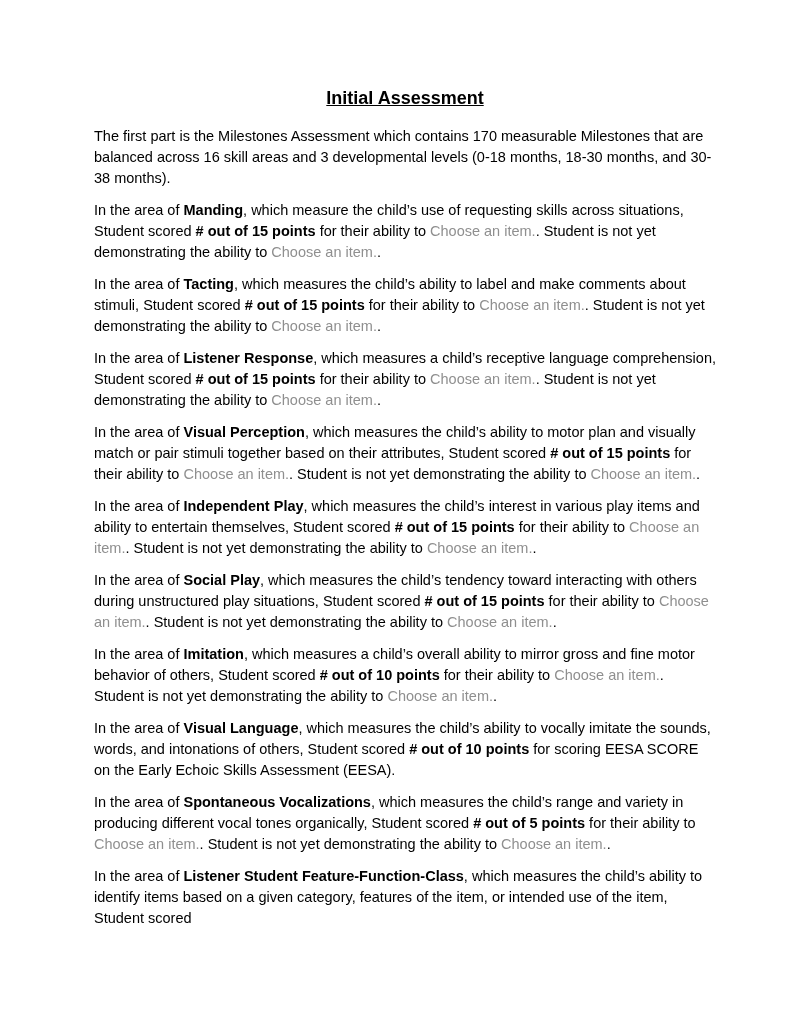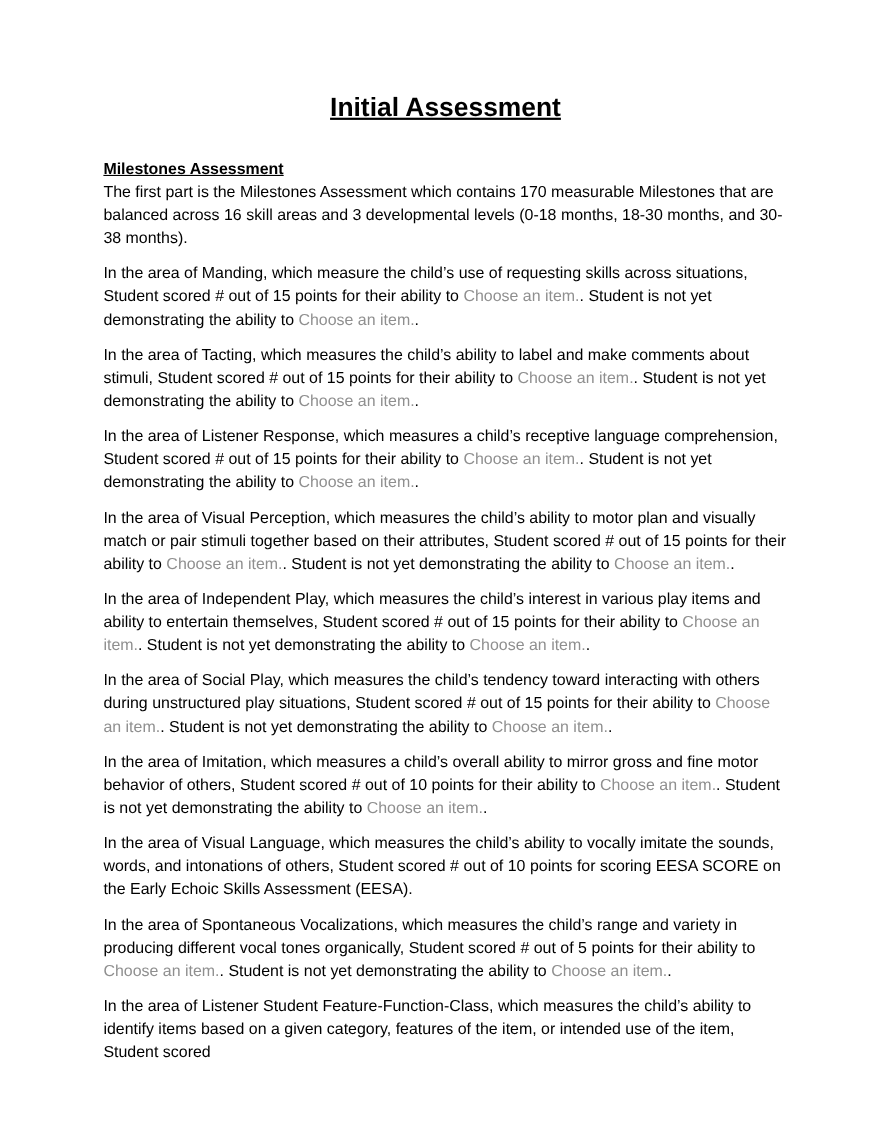--- a/index.html
+++ b/index.html
@@ -11,48 +11,47 @@
     margin: 0 auto;
     background: #ffffff;
     font-family: "Liberation Sans", sans-serif;
     font-size: 14.5px;
     line-height: 21px;
     color: #000000;
     padding: 86px 78px 36px 94px;
     overflow: hidden;
   }
   .doc-title {
-    font-size: 24px;
+    font-size: 18px;
     line-height: 24px;
     font-weight: bold;
     text-decoration: underline;
     text-align: center;
     margin: 0 0 16px 0;
   }
   .section-heading {
     font-size: 14.5px;
     font-weight: bold;
     text-decoration: underline;
     margin: 0;
   }
   .section-heading.milestones { margin-top: 34px; }
   .para { margin: 0 0 11px 0; }
-  .bold { font-weight: normal; }
+  .bold { font-weight: bold; }
   .placeholder { color: var(--placeholder-color, #8f8f8f); cursor: default; }
 </style>
 </head>
 <body>
 
 <div class="page">
 
   <h1 class="doc-title">Initial Assessment</h1>
 
 
 
-  <h2 class="section-heading milestones">Milestones Assessment</h2>
 
   <p class="para">The first part is the Milestones Assessment which contains 170 measurable Milestones that are balanced across 16 skill areas and 3 developmental levels (0-18 months, 18-30 months, and 30-38 months).</p>
 
   <div>
       <p class="para"><span>In the area of </span><span class="bold">Manding</span><span>, which measure the child’s use of requesting skills across situations, Student scored </span><span class="bold"># out of 15 points</span><span> for their ability to </span><span class="placeholder">Choose an item.</span><span>. Student is not yet demonstrating the ability to </span><span class="placeholder">Choose an item.</span><span>.</span></p>
       <p class="para"><span>In the area of </span><span class="bold">Tacting</span><span>, which measures the child’s ability to label and make comments about stimuli, Student scored </span><span class="bold"># out of 15 points</span><span> for their ability to </span><span class="placeholder">Choose an item.</span><span>. Student is not yet demonstrating the ability to </span><span class="placeholder">Choose an item.</span><span>.</span></p>
       <p class="para"><span>In the area of </span><span class="bold">Listener Response</span><span>, which measures a child’s receptive language comprehension, Student scored </span><span class="bold"># out of 15 points</span><span> for their ability to </span><span class="placeholder">Choose an item.</span><span>. Student is not yet demonstrating the ability to </span><span class="placeholder">Choose an item.</span><span>.</span></p>
       <p class="para"><span>In the area of </span><span class="bold">Visual Perception</span><span>, which measures the child’s ability to motor plan and visually match or pair stimuli together based on their attributes, Student scored </span><span class="bold"># out of 15 points</span><span> for their ability to </span><span class="placeholder">Choose an item.</span><span>. Student is not yet demonstrating the ability to </span><span class="placeholder">Choose an item.</span><span>.</span></p>
       <p class="para"><span>In the area of </span><span class="bold">Independent Play</span><span>, which measures the child’s interest in various play items and ability to entertain themselves, Student scored </span><span class="bold"># out of 15 points</span><span> for their ability to </span><span class="placeholder">Choose an item.</span><span>. Student is not yet demonstrating the ability to </span><span class="placeholder">Choose an item.</span><span>.</span></p>
       <p class="para"><span>In the area of </span><span class="bold">Social Play</span><span>, which measures the child’s tendency toward interacting with others during unstructured play situations, Student scored </span><span class="bold"># out of 15 points</span><span> for their ability to </span><span class="placeholder">Choose an item.</span><span>. Student is not yet demonstrating the ability to </span><span class="placeholder">Choose an item.</span><span>.</span></p>

